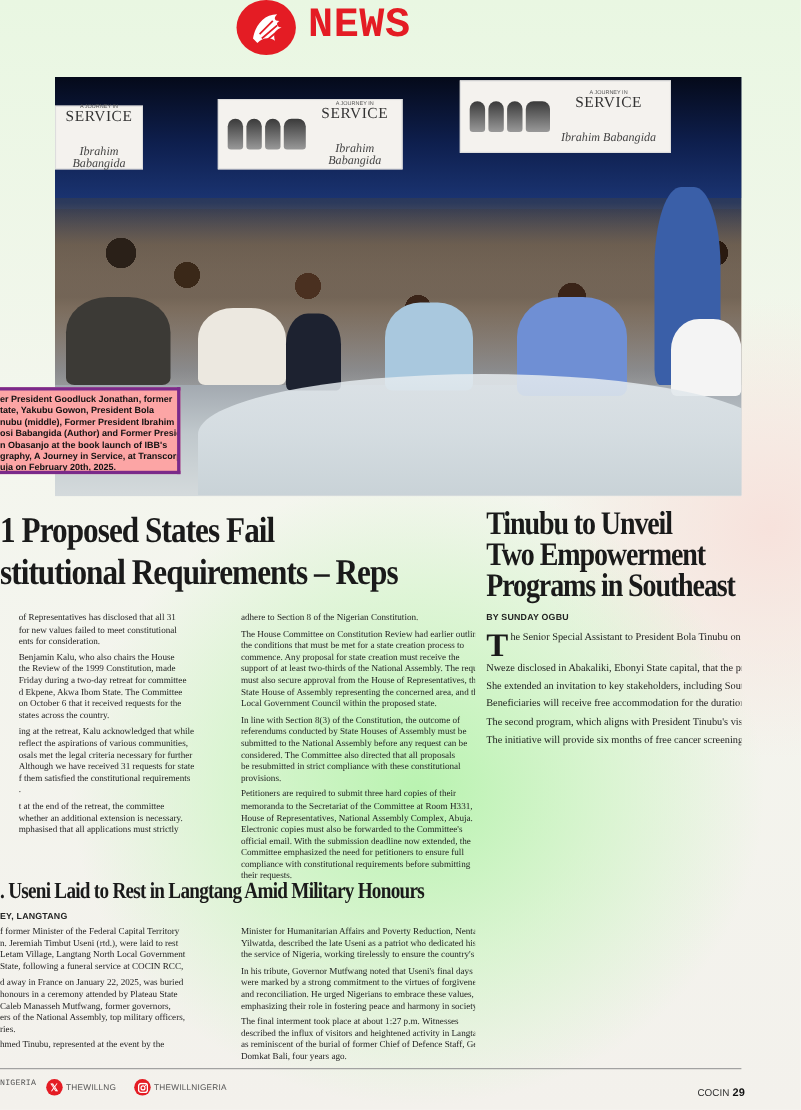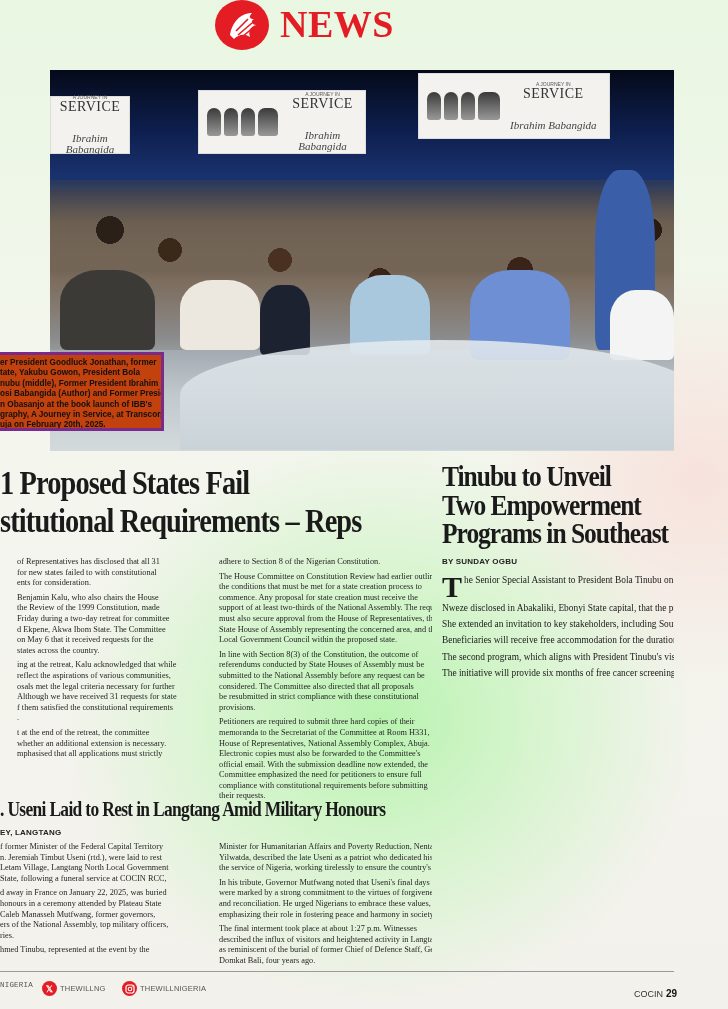--- a/index.html
+++ b/index.html
@@ -15,21 +15,21 @@
   }
   
   .masthead { position: absolute; top: 0; left: 0; width: 728px; height: 62px; }
   .logo-badge {
     position: absolute; left: 215px; top: 0; width: 54px; height: 50px; border-radius: 50%;
     background: #e41c24; display: flex; align-items: center; justify-content: center;
   }
   .logo-badge svg { width: 40px; height: 40px; }
   .logo-text {
     position: absolute; left: 280px; top: 2px;
-    font-family: Liberation Serif, serif; font-weight: 700; font-size: 38px;
+    font-family: Liberation Mono, monospace; font-weight: 700; font-size: 38px;
     color: #e41c24; letter-spacing: 0.5px;
   }
   
   .photo {
     position: absolute; left: 50px; top: 70px; width: 624px; height: 381px; overflow: hidden;
     background: linear-gradient(180deg, #0f1a3a 0%, #16285a 18%, #2c3a5c 30%, #807060 40%, #b09a84 55%, #9aa0a8 70%, #c0c8cc 85%, #d4dadc 100%);
   }
   .ceiling { position: absolute; left: 0; top: 0; width: 100%; height: 110px;
     background: linear-gradient(180deg, #050a1a 0%, #0e1f4e 55%, #1a3370 100%); }
   .banner {
@@ -50,21 +50,21 @@
       radial-gradient(circle 12px at 330px 90px, #3a2418 98%, transparent),
       radial-gradient(circle 13px at 470px 80px, #3a2418 98%, transparent),
       radial-gradient(circle 12px at 600px 40px, #2a1a10 98%, transparent),
       linear-gradient(180deg, rgba(60,50,40,0.2) 0%, rgba(80,70,60,0.6) 50%, rgba(120,110,100,0.3) 100%);
   }
   .person { position: absolute; border-radius: 40% 40% 8% 8%; }
   .table-top { position: absolute; left: 130px; top: 270px; width: 520px; height: 110px; border-radius: 50% 50% 0 0;
     background: linear-gradient(180deg, rgba(230,236,240,0.85), rgba(200,210,215,0.9)); }
   .caption {
     position: absolute; left: 0; top: 352px; width: 164px; height: 79px;
-    background: #c2410c; border: 3px solid #7a2a8a; border-left: none;
+    background: #fca5a5; border: 3px solid #7a2a8a; border-left: none;
     padding: 3px 4px 3px 0;
     font-family: "Liberation Sans", sans-serif; font-weight: 700; font-size: 8.2px; line-height: 10.4px; color: #111;
     white-space: nowrap; overflow: hidden;
   }
   
   .h-main {
     position: absolute; left: 0; top: 464px; width: 440px;
     font-family: "Liberation Serif", serif; font-weight: 700; font-size: 33px; line-height: 38px;
     letter-spacing: -1px; white-space: nowrap; overflow: hidden; transform: scaleX(0.86); transform-origin: left top;
   }
@@ -169,22 +169,22 @@
   <div>graphy, A Journey in Service, at Transcorp</div>
   <div>uja on February 20th, 2025.</div>
 </div>
 
 <h1 class="h-main">
   <div>1 Proposed States Fail</div>
   <div>stitutional Requirements – Reps</div>
 </h1>
 
 <div class="col col1">
-  <p><span> of Representatives has disclosed that all 31</span><br><span> for new states failed to with constitutional</span><br><span>ents for consideration.</span></p>
-  <p><span> Benjamin Kalu, who also chairs the House</span><br><span> the Review of the 1999 Constitution, made</span><br><span>Friday during a two-day retreat for committee</span><br><span>d Ekpene, Akwa Ibom State.   The Committee</span><br><span> on May 6 that it received requests for the</span><br><span>states across the country.</span></p>
+  <p><span> of Representatives has disclosed that all 31</span><br><span> for new values failed to meet constitutional</span><br><span>ents for consideration.</span></p>
+  <p><span> Benjamin Kalu, who also chairs the House</span><br><span> the Review of the 1999 Constitution, made</span><br><span>Friday during a two-day retreat for committee</span><br><span>d Ekpene, Akwa Ibom State.   The Committee</span><br><span> on October 6 that it received requests for the</span><br><span>states across the country.</span></p>
   <p><span>ing at the retreat, Kalu acknowledged that while</span><br><span>reflect the aspirations of various communities,</span><br><span>osals met the legal criteria necessary for further</span><br><span>Although we have received 31 requests for state</span><br><span>f them satisfied the constitutional requirements</span><br><span>.</span></p>
   <p><span>t at the end of the retreat, the committee</span><br><span> whether an additional extension is necessary.</span><br><span>mphasised that all applications must strictly</span></p>
 </div>
 
 <div class="col col2">
   <p><span>adhere to Section 8 of the Nigerian Constitution.</span></p>
   <p><span>The House Committee on Constitution Review had earlier outlined</span><br><span>the conditions that must be met for a state creation process to</span><br><span>commence. Any proposal for state creation must receive the</span><br><span>support of at least two-thirds of the National Assembly. The request</span><br><span>must also secure approval from the House of Representatives, the</span><br><span>State House of Assembly representing the concerned area, and the</span><br><span>Local Government Council within the proposed state.</span></p>
   <p><span>In line with Section 8(3) of the Constitution, the outcome of</span><br><span>referendums conducted by State Houses of Assembly must be</span><br><span>submitted to the National Assembly before any request can be</span><br><span>considered.   The Committee also directed that all proposals</span><br><span>be resubmitted in strict compliance with these constitutional</span><br><span>provisions.</span></p>
   <p><span>Petitioners are required to submit three hard copies of their</span><br><span>memoranda to the Secretariat of the Committee at Room H331,</span><br><span>House of Representatives, National Assembly Complex, Abuja.</span><br><span>Electronic copies must also be forwarded to the Committee's</span><br><span>official email.  With the submission deadline now extended, the</span><br><span>Committee emphasized the need for petitioners to ensure full</span><br><span>compliance with constitutional requirements before submitting</span><br><span>their requests.</span></p>
 </div>

